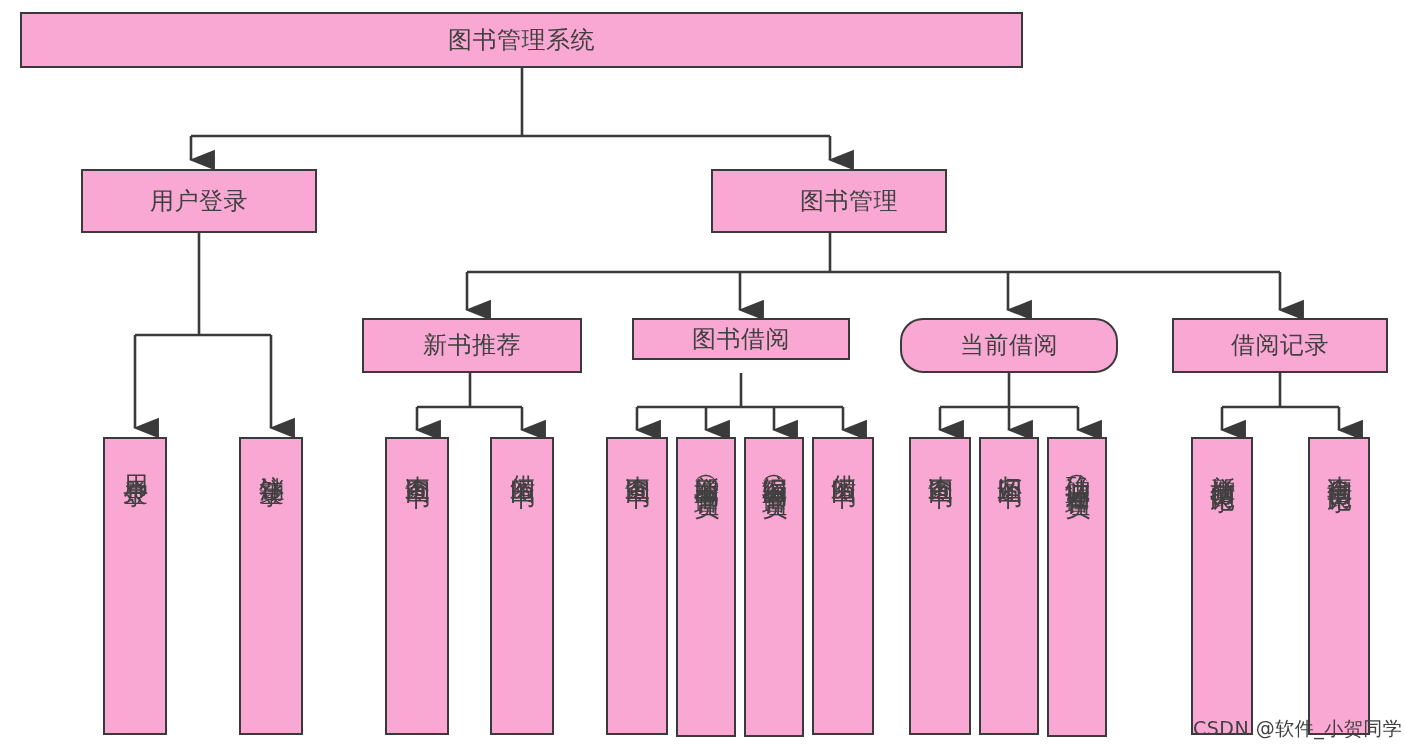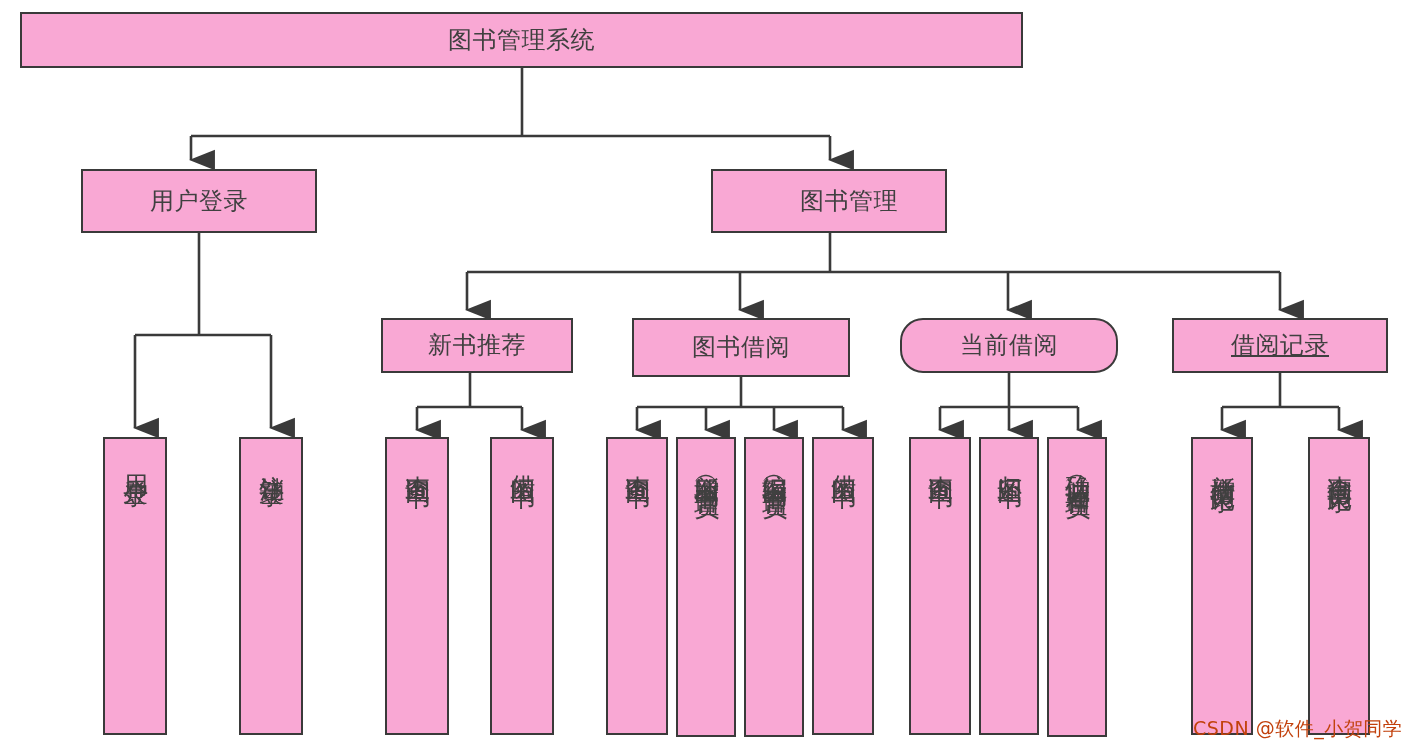--- a/index.html
+++ b/index.html
@@ -55,21 +55,21 @@
   .node.vertical .node-label {
     writing-mode: vertical-rl;
     text-orientation: upright;
     font-size: 25px;
     letter-spacing: 3px;
     line-height: 1.05;
     white-space: nowrap;
   }
   .watermark {
     position: absolute;
-    color: #c2410c;
+    color: #404040;
     font-size: 19px;
     letter-spacing: 0.5px;
     white-space: nowrap;
     z-index: 5;
     font-family: "DejaVu Sans", "Liberation Sans", sans-serif;
   }
 </style>
 </head>
 <body>
 
@@ -135,33 +135,33 @@
   </div>
 
   <div class="node horizontal" style="left:81px; top:169px; width:236px; height:64px;">
     <span class="node-label">用户登录</span>
   </div>
 
   <div class="node horizontal" style="left:711px; top:169px; width:236px; height:64px;padding-left:40px;">
     <span class="node-label">图书管理</span>
   </div>
 
-  <div class="node horizontal" style="left:362px; top:318px; width:192px; height:55px;margin-left:19px;">
+  <div class="node horizontal" style="left:362px; top:318px; width:220px; height:55px;">
     <span class="node-label">新书推荐</span>
   </div>
 
-  <div class="node horizontal" style="left:632px; top:318px; width:218px; height:59px;">
+  <div class="node horizontal" style="left:632px; top:318px; width:218px; height:42px;">
     <span class="node-label">图书借阅</span>
   </div>
 
   <div class="node horizontal" style="left:900px; top:318px; width:218px; height:55px;border-radius:23px;">
     <span class="node-label">当前借阅</span>
   </div>
 
-  <div class="node horizontal" style="left:1172px; top:318px; width:216px; height:55px;text-decoration:underline;">
+  <div class="node horizontal" style="left:1172px; top:318px; width:216px; height:55px;">
     <span class="node-label">借阅记录</span>
   </div>
 
   <div class="node vertical" style="left:103px; top:437px; width:64px; height:298px;">
     <span class="node-label">用户登录</span>
   </div>
 
   <div class="node vertical" style="left:239px; top:437px; width:64px; height:298px;">
     <span class="node-label">注销登录</span>
   </div>

